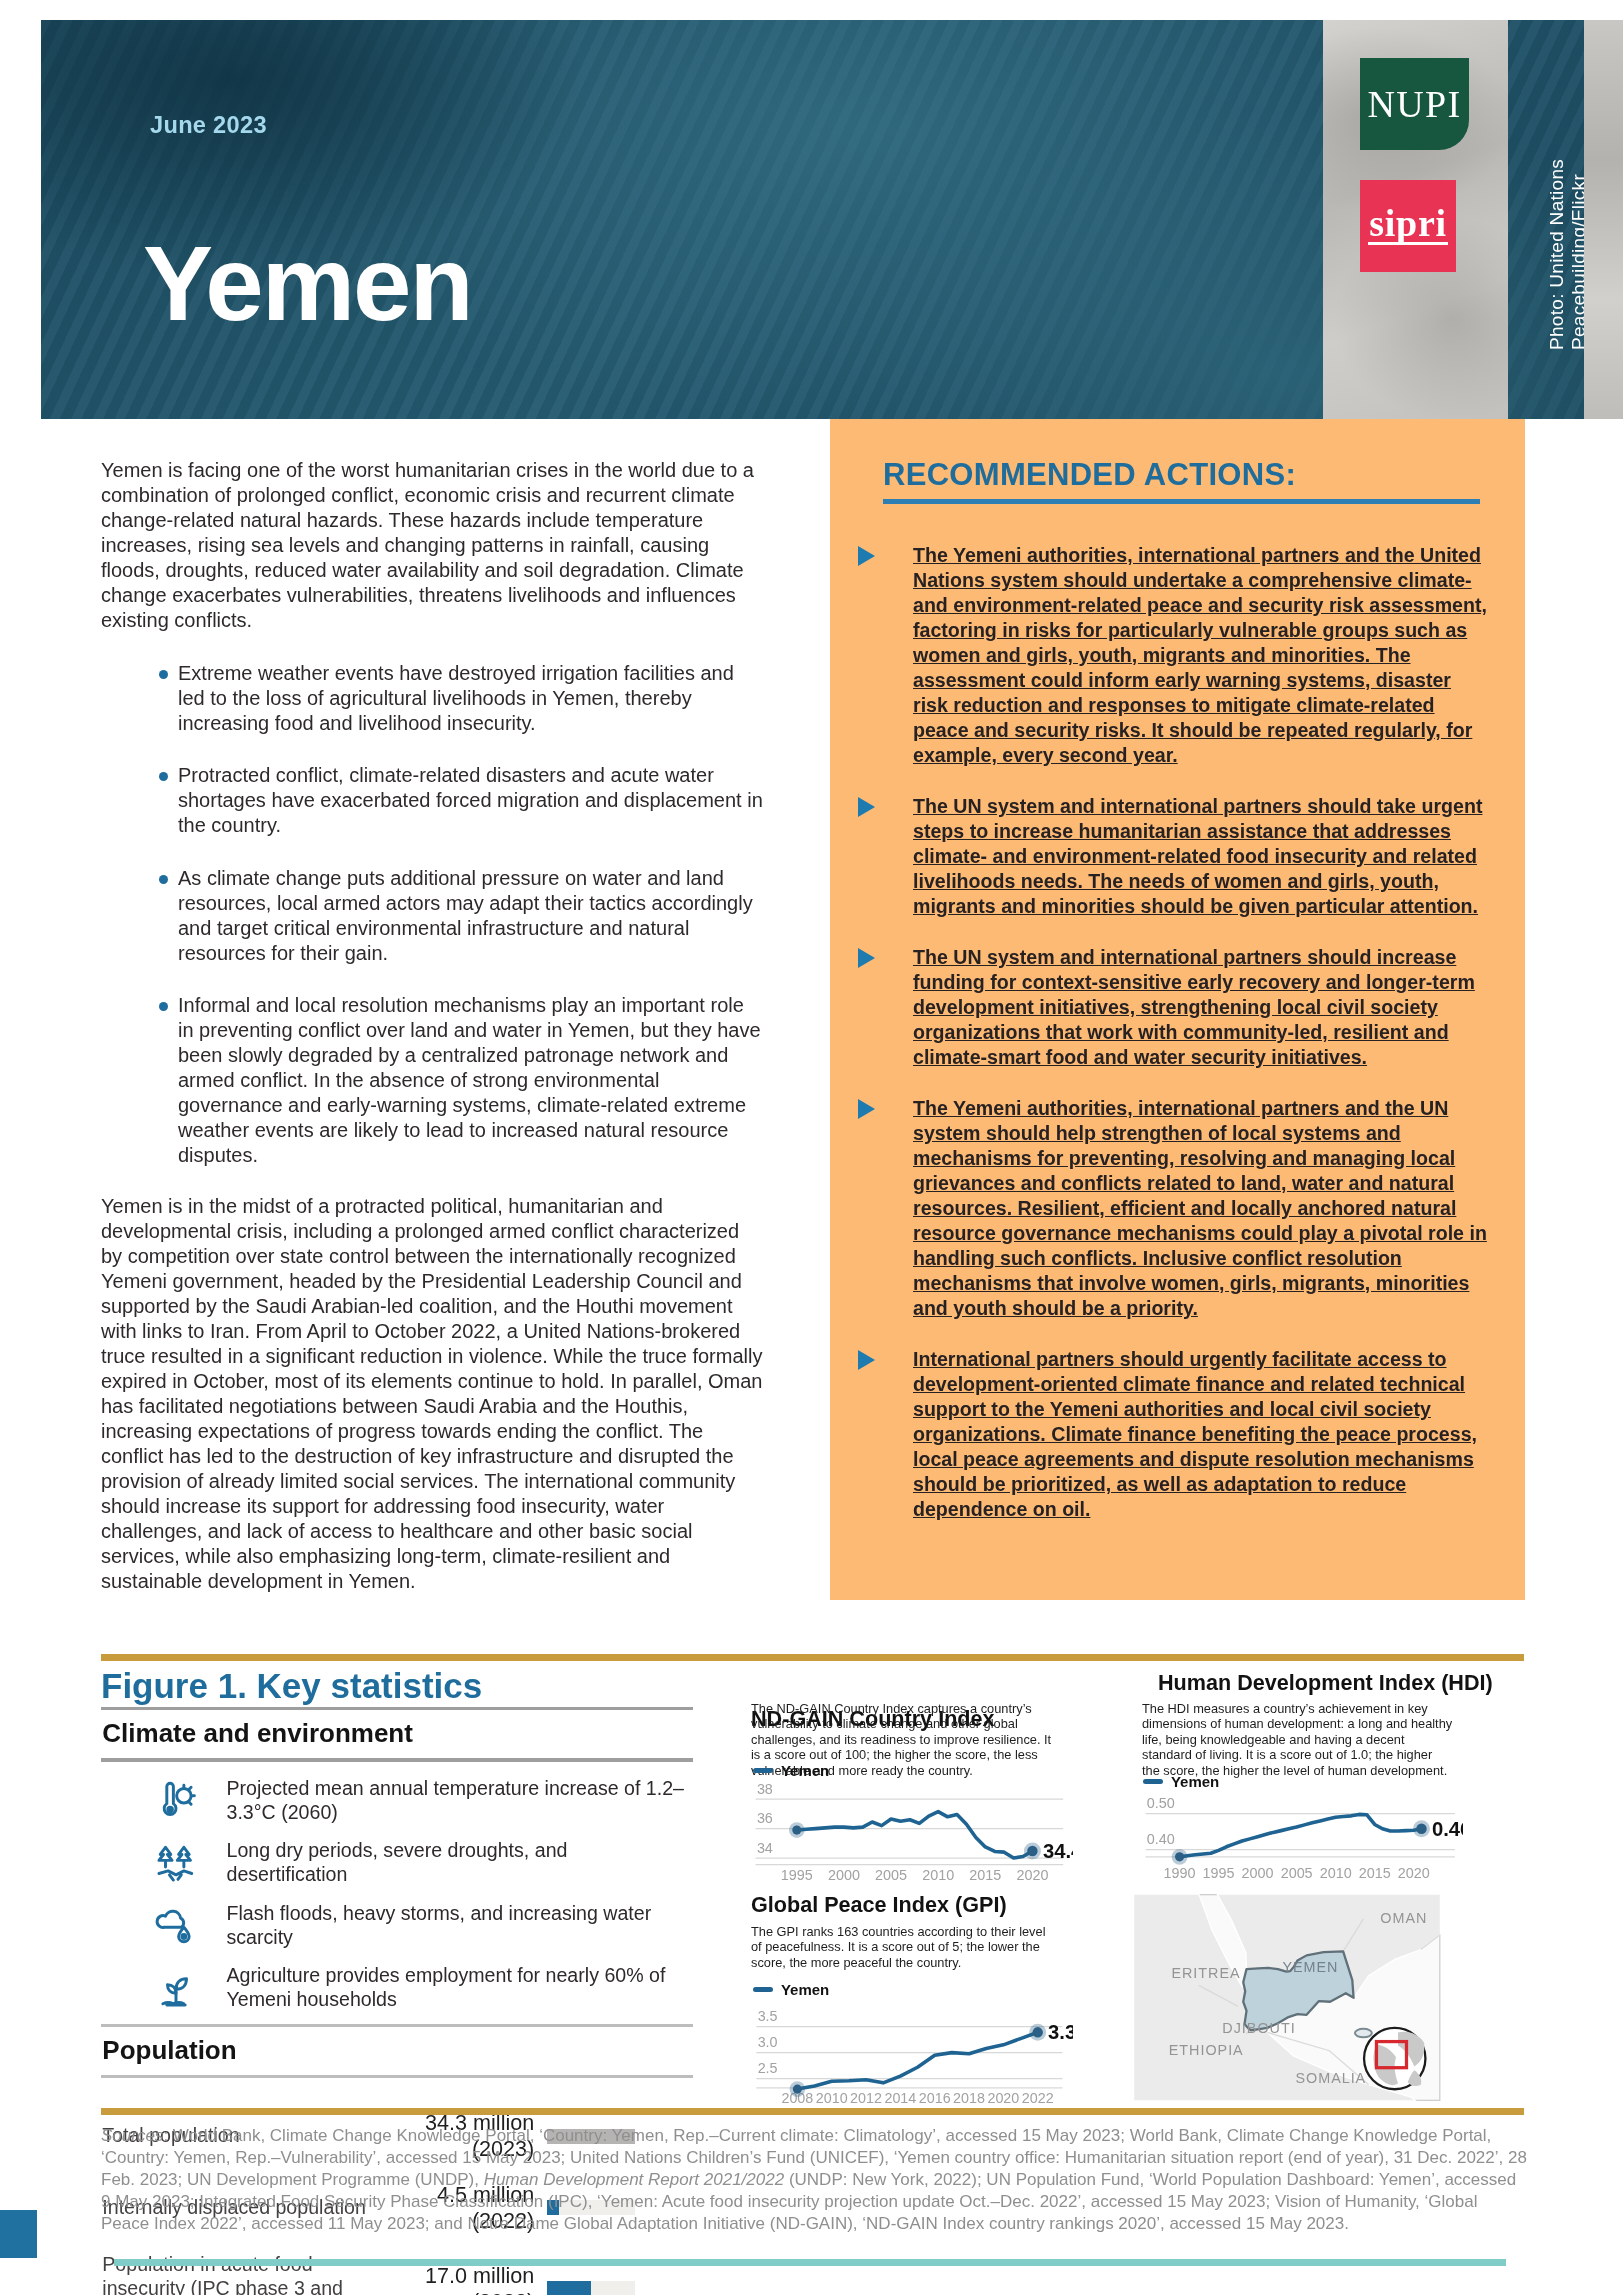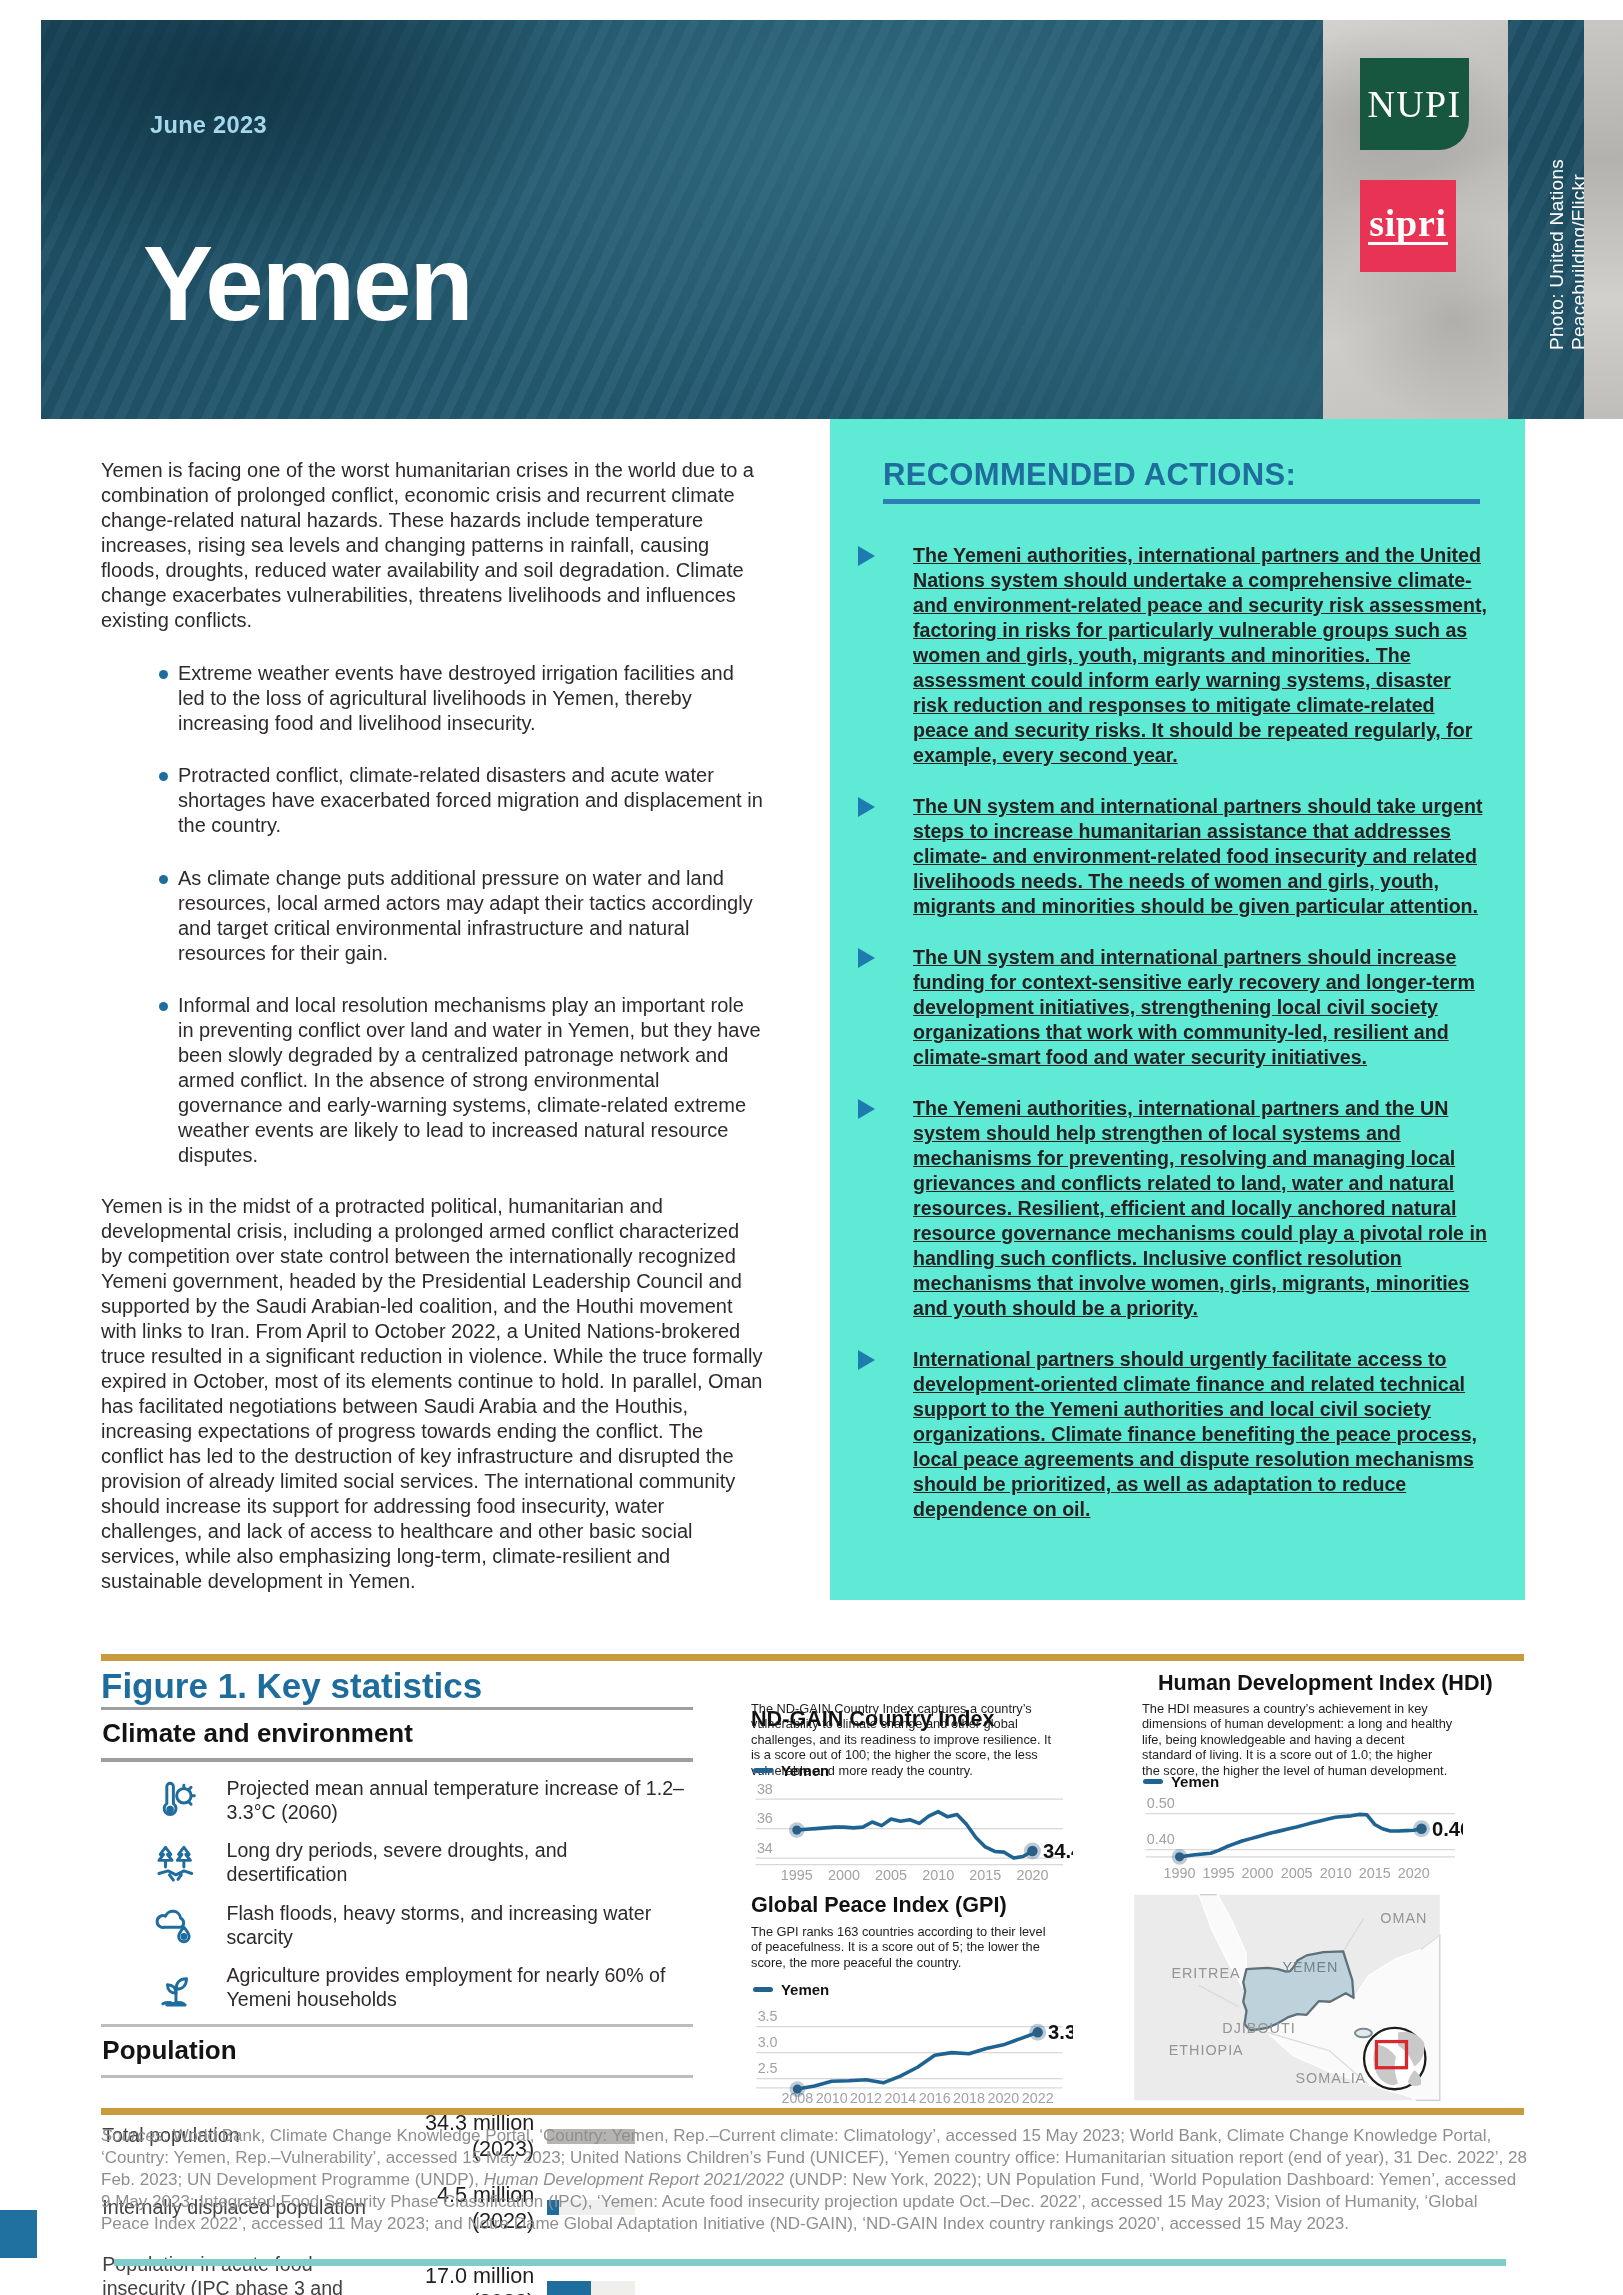--- a/index.html
+++ b/index.html
@@ -39,21 +39,21 @@
 
   
   .col-left { left:101px; top:458px; width:662px; }
   .lead, .para2 { font-size:20px; line-height:25px; color:#2e2a2b; }
   .bullets { margin-top:14.4px; }
   .bullet-item { position:relative; padding-left:77px; margin-top:27.5px; font-size:20px; line-height:25px; color:#2e2a2b; }
   .bullet-item .dot { position:absolute; left:58px; top:9.2px; width:9.2px; height:9.2px; border-radius:50%; background:#1e6d9e; }
   .para2 { margin-top:26px; }
 
   
-  .panel { left:830px; top:419px; width:695px; height:1181px; background:#5eead4; }
+  .panel { left:830px; top:419px; width:695px; height:1181px; background:#fdba74; }
   .panel-title { position:absolute; left:53px; top:38px; font-size:31px; font-weight:bold; color:#1f6d9c; letter-spacing:0.3px; }
   .panel-rule { position:absolute; left:53px; top:80px; width:597px; height:4.6px; background:#2d7fb3; }
   .panel-items { position:absolute; left:0; top:98px; width:100%; }
   .action-item { position:relative; padding:0 38px 0 83px; margin-top:26px; font-size:19.6px; line-height:25px; font-weight:bold; color:#272122;text-decoration:underline; }
   .action-item .tri { position:absolute; left:27.5px; top:2.6px; width:0; height:0;
     border-top:10.5px solid transparent; border-bottom:10.5px solid transparent; border-left:17.7px solid #1e7bb0; }
 
   
   .rule-gold { left:101px; width:1423px; height:6.5px; background:#c89b3c; }
   .fig-title { left:101px; top:1666px; font-size:35px; font-weight:bold; color:#1f6d9c; }

